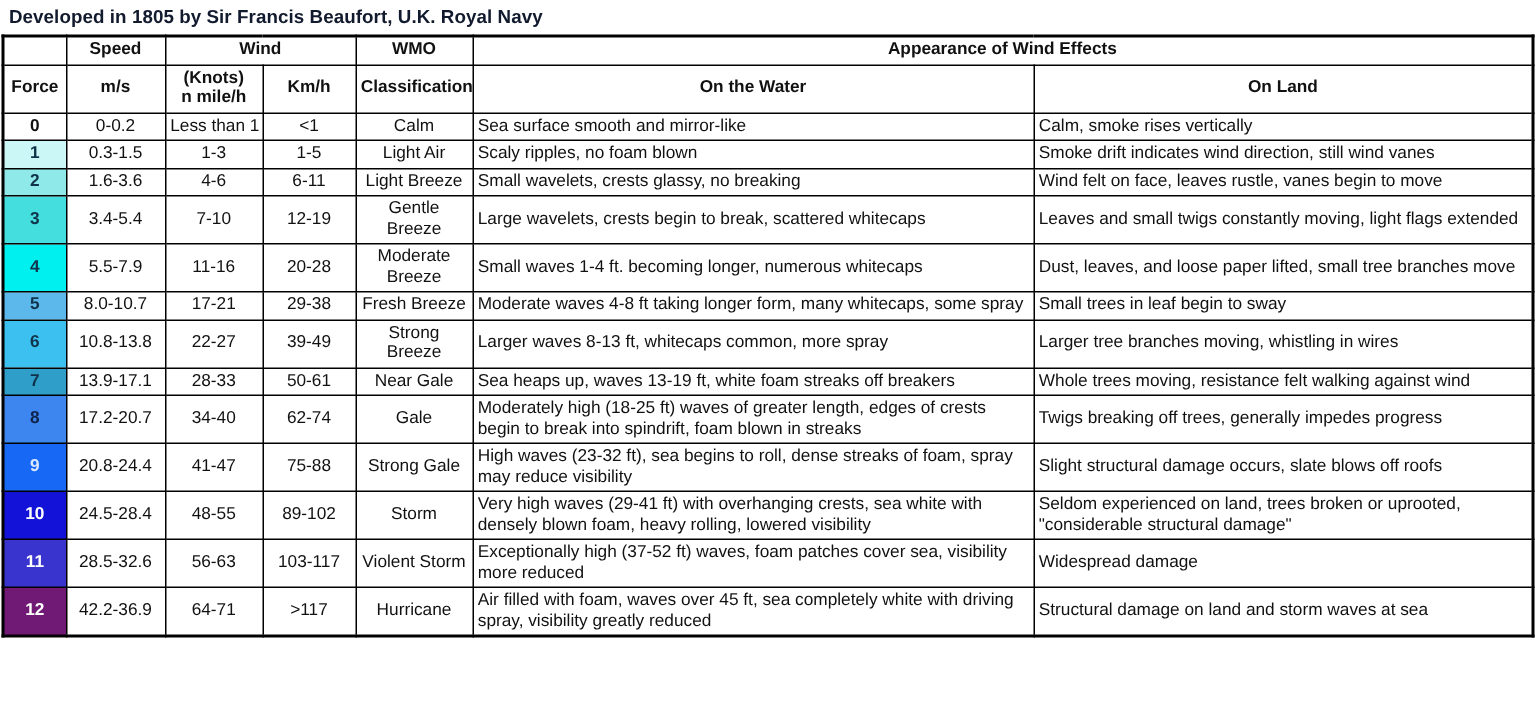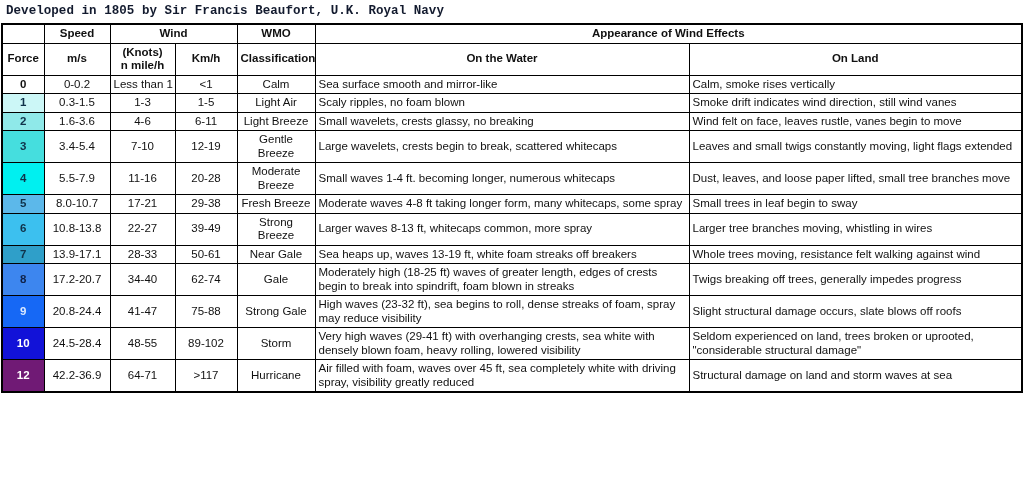--- a/index.html
+++ b/index.html
@@ -19,21 +19,20 @@
     background: #ffffff;
   }
   #caption {
     font-size: 12.5px;
     font-weight: 600;
     color: #121a2e;
     padding: 4px 0 5px 6px;
     line-height: 14px;
     letter-spacing: 0.05px;
     white-space: nowrap;
-    font-family: Liberation Mono, monospace;
   }
   table.beaufort {
     border-collapse: collapse;
     table-layout: fixed;
     width: 1022px;
     margin-left: 1px;
     border: 2px solid #000000;
   }
   table.beaufort th,
   table.beaufort td {
@@ -211,20 +210,29 @@
         <tr>
           <td class="force" style="background: rgb(18, 18, 216); color: rgb(255, 255, 255);">10</td>
           <td class="num">24.5-28.4</td>
           <td class="num">48-55</td>
           <td class="num">89-102</td>
           <td class="classification">Storm</td>
           <td class="desc">Very high waves (29-41 ft) with overhanging crests, sea white with densely blown foam, heavy rolling, lowered visibility</td>
           <td class="desc">Seldom experienced on land, trees broken or uprooted, "considerable structural damage"</td>
         </tr>
         <tr>
+          <td class="force" style="background: rgb(58, 52, 207); color: rgb(255, 255, 255);">11</td>
+          <td class="num">28.5-32.6</td>
+          <td class="num">56-63</td>
+          <td class="num">103-117</td>
+          <td class="classification">Violent Storm</td>
+          <td class="desc">Exceptionally high (37-52 ft) waves, foam patches cover sea, visibility more reduced</td>
+          <td class="desc">Widespread damage</td>
+        </tr>
+        <tr>
           <td class="force" style="background: #701a75; color: rgb(255, 255, 255);">12</td>
           <td class="num">42.2-36.9</td>
           <td class="num">64-71</td>
           <td class="num">&gt;117</td>
           <td class="classification">Hurricane</td>
           <td class="desc">Air filled with foam, waves over 45 ft, sea completely white with driving spray, visibility greatly reduced</td>
           <td class="desc">Structural damage on land and storm waves at sea</td>
         </tr>
       </tbody>
   </table>

